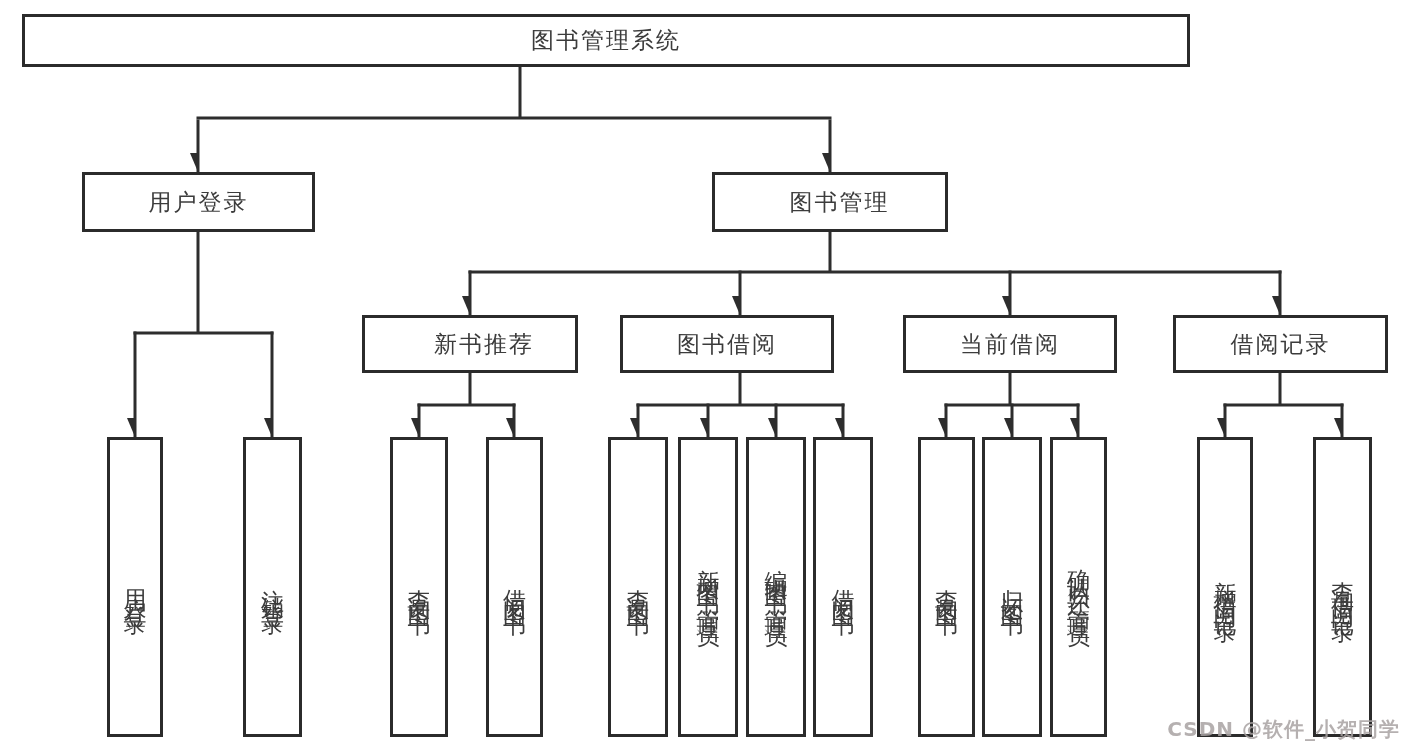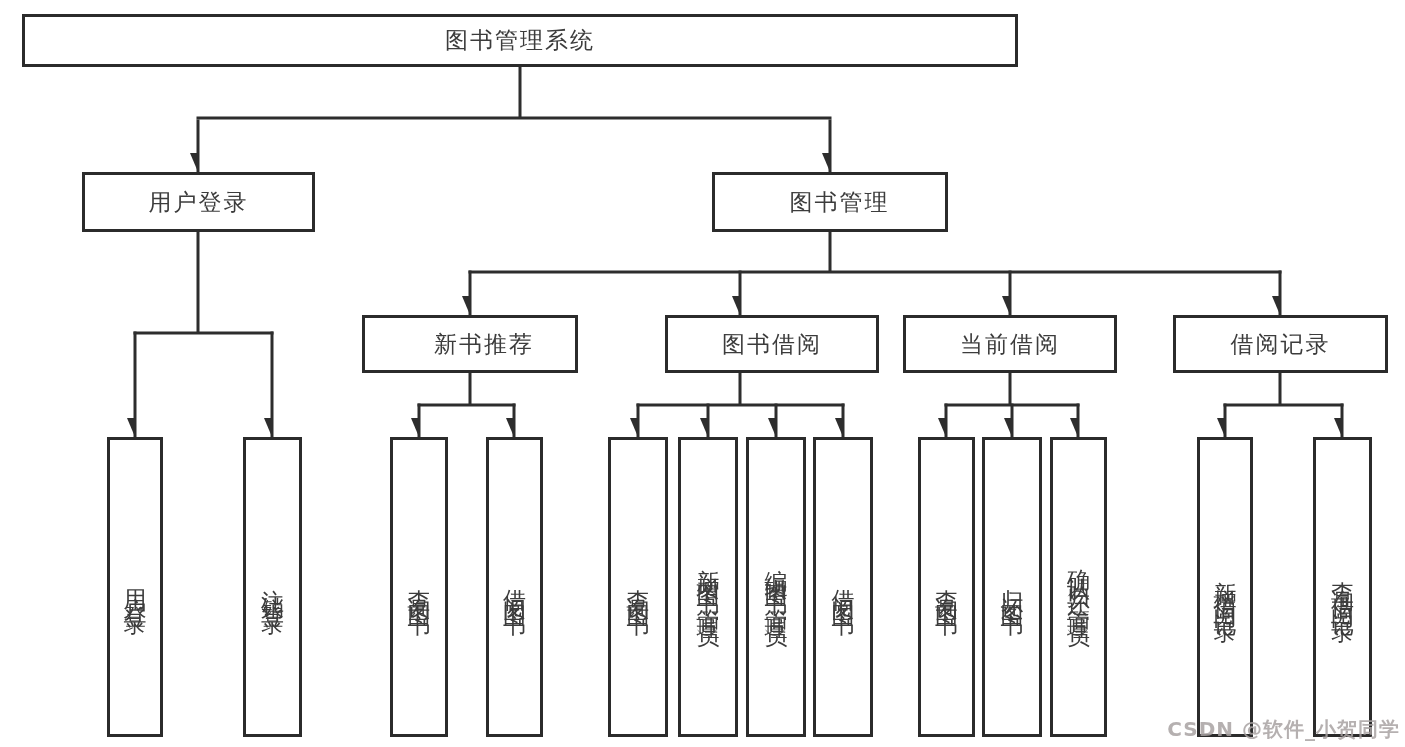--- a/index.html
+++ b/index.html
@@ -40,25 +40,25 @@
   .leaf {
     top: 437px;
     height: 300px;
     writing-mode: vertical-rl;
     text-orientation: mixed;
     letter-spacing: 8px;
     white-space: normal;
     line-height: 1;
   }
   
-  #root        { left: 22px;   top: 14px;  width: 996px; height: 53px; }
+  #root        { left: 22px;   top: 14px;  width: 1168px; height: 53px; }
   #user-login  { left: 82px;   top: 172px; width: 233px; height: 60px; }
   #book-mgmt   { left: 712px;  top: 172px; width: 236px; height: 60px; padding-left: 19px; }
   #new-rec     { left: 362px;  top: 315px; width: 216px; height: 58px; padding-left: 28px; }
-  #book-borrow { left: 665px;  top: 315px; width: 214px; height: 58px; }
+  #book-borrow { left: 620px;  top: 315px; width: 214px; height: 58px; }
   #cur-borrow  { left: 903px;  top: 315px; width: 214px; height: 58px; }
   #bor-record  { left: 1173px; top: 315px; width: 215px; height: 58px; }
   
   #leaf-login      { left: 107px;  width: 56px; }
   #leaf-logout     { left: 243px;  width: 59px; }
   #leaf-rec-query  { left: 390px;  width: 58px; }
   #leaf-rec-borrow { left: 486px;  width: 57px; }
   #leaf-bb-query   { left: 608px;  width: 60px; }
   #leaf-bb-add     { left: 678px;  width: 60px; }
   #leaf-bb-edit    { left: 746px;  width: 60px; }

